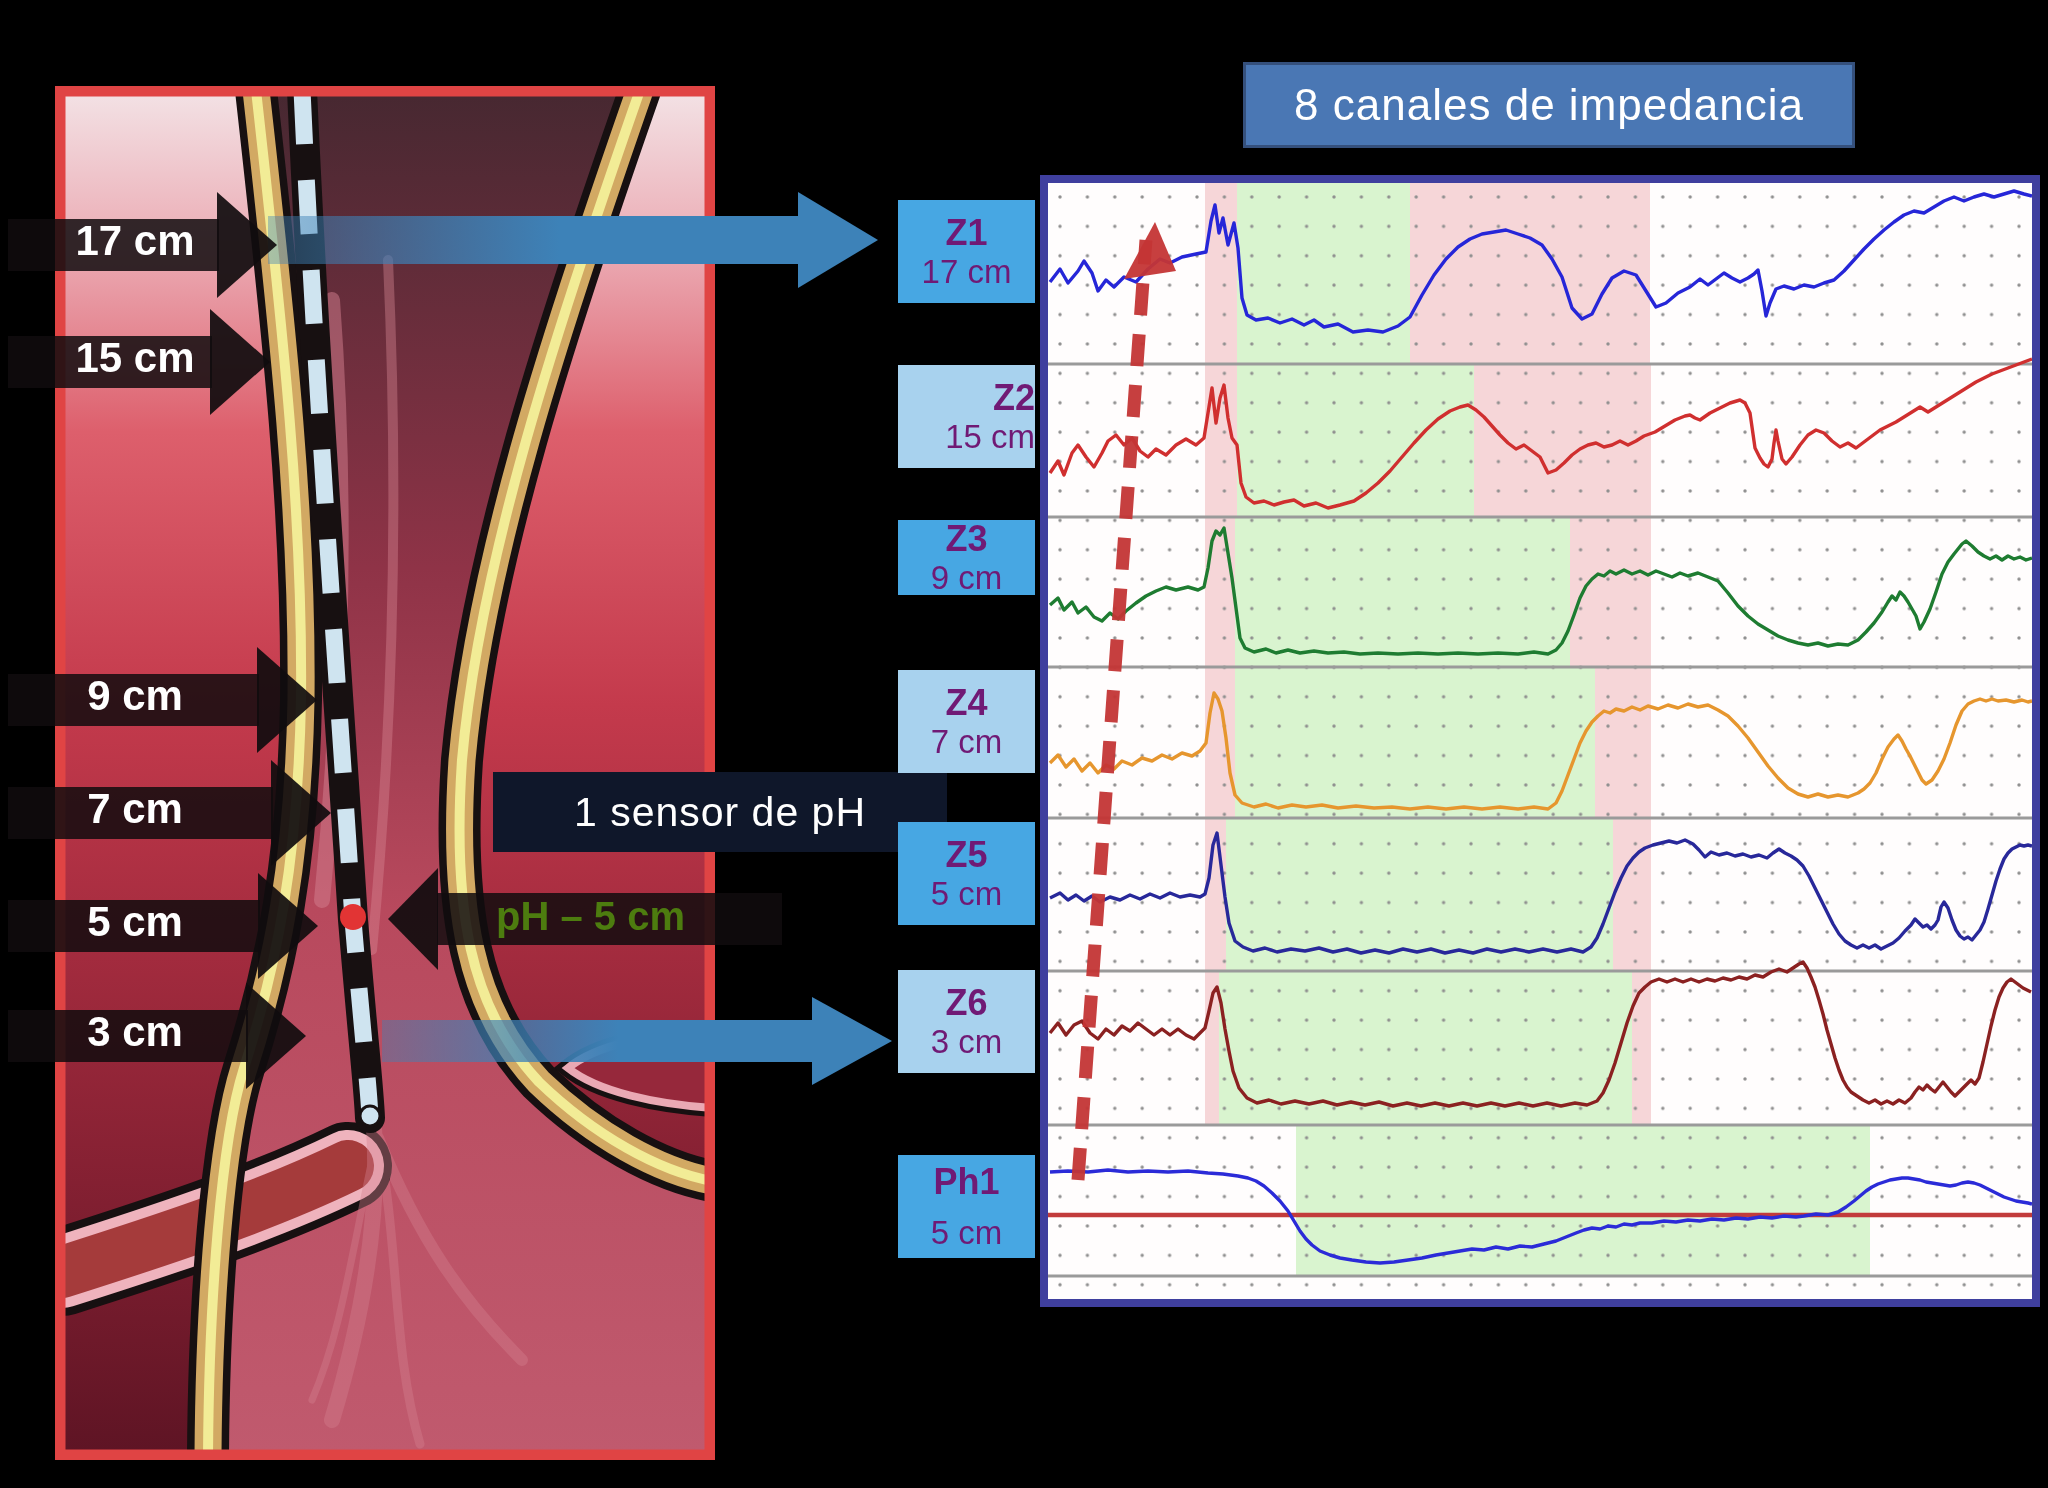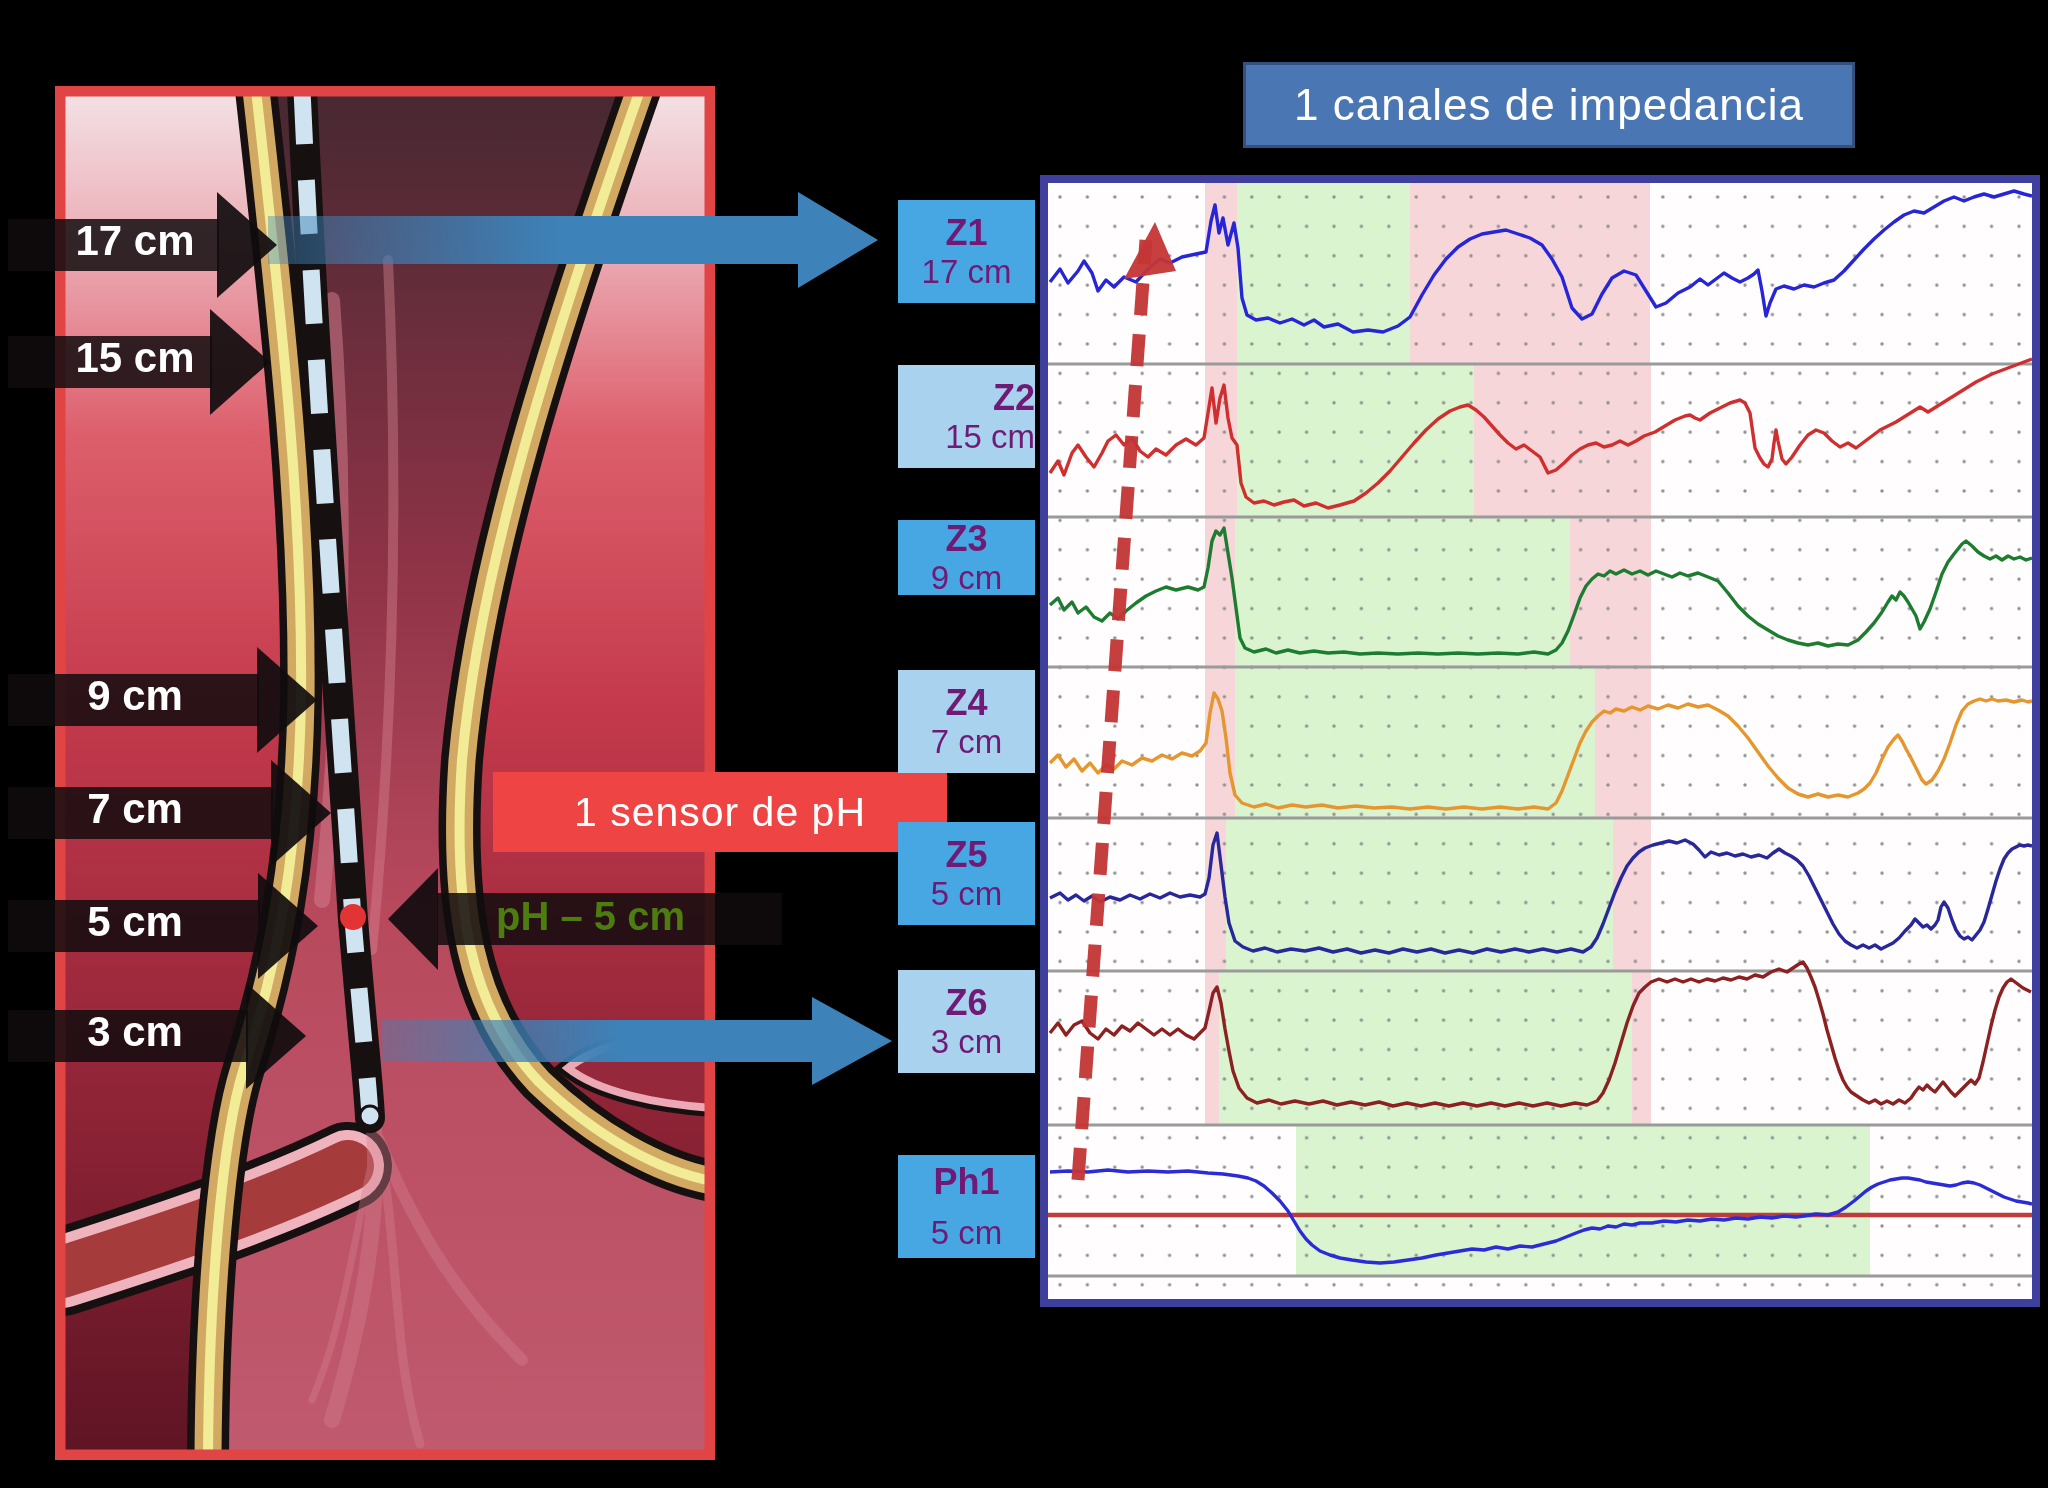--- a/index.html
+++ b/index.html
@@ -4,21 +4,21 @@
 <style>
   html,body{margin:0;padding:0;background:#000;}
   #page{position:relative;width:2048px;height:1488px;background:#000;overflow:hidden;
         font-family:"Liberation Sans","DejaVu Sans",sans-serif;}
   .banner{position:absolute;display:flex;align-items:center;justify-content:center;
           color:#fff;letter-spacing:1px;box-sizing:border-box;}
   #banner-left{left:73px;top:8px;width:632px;height:92px;background:#4a77b4;
                border:5px solid #1f3f72;font-size:45px;}
   #banner-right{left:1243px;top:62px;width:612px;height:86px;background:#4a77b4;
                 border:3px solid #35507c;font-size:44px;}
-  #banner-ph{left:493px;top:772px;width:454px;height:80px;background:#ef4444;font-size:41px;}
+  #banner-ph{left:493px;top:772px;width:454px;height:80px;background:#0f172a;font-size:41px;}
   #chart-frame{position:absolute;left:1040px;top:175px;width:984px;height:1116px;
                background:#fffdfd;border:8px solid #3f3f9e;}
   .arrow-label{position:absolute;color:#fff;font-size:42px;font-weight:600;
                text-align:center;width:210px;left:30px;}
   #ph-arrow-label{position:absolute;left:496px;top:894px;color:#4d7c0f;font-size:40px;font-weight:600;}
   .chan-label{position:absolute;left:898px;width:137px;display:flex;flex-direction:column;
               align-items:center;justify-content:center;color:#701a75;line-height:1.15;}
   .chan-label .cid{font-weight:bold;font-size:36px;}
   .chan-label .cdepth{font-size:33px;}
   svg{position:absolute;left:0;top:0;}
@@ -154,21 +154,21 @@
       <polygon points="271,760 331,813 271,866" fill="rgba(16,12,14,0.92)"></polygon>
       <rect x="8" y="900" width="252" height="52" fill="rgba(16,12,14,0.85)"></rect>
       <polygon points="258,873 318,926 258,979" fill="rgba(16,12,14,0.92)"></polygon>
       <rect x="8" y="1010" width="240" height="52" fill="rgba(16,12,14,0.85)"></rect>
       <polygon points="246,983 306,1036 246,1089" fill="rgba(16,12,14,0.92)"></polygon>
       <rect x="437" y="893" width="345" height="52" fill="rgba(16,12,14,0.85)"></rect>
       <polygon points="438,868 388,919 438,970" fill="rgba(16,12,14,0.92)"></polygon>
     </svg>
 
   <div id="banner-right" class="banner">
-    <span>1 canales de impedancia</span>
+    <span>8 canales de impedancia</span>
   </div>
   <div id="banner-ph" class="banner">
     <span>1 sensor de pH</span>
   </div>
 
   <div id="dyn">
       <div class="chan-label" style="top: 200px; height: 103px; background: rgb(71, 167, 227);">
         <span class="cid">Z1</span>
         <span class="cdepth">17 cm</span>
       </div>

